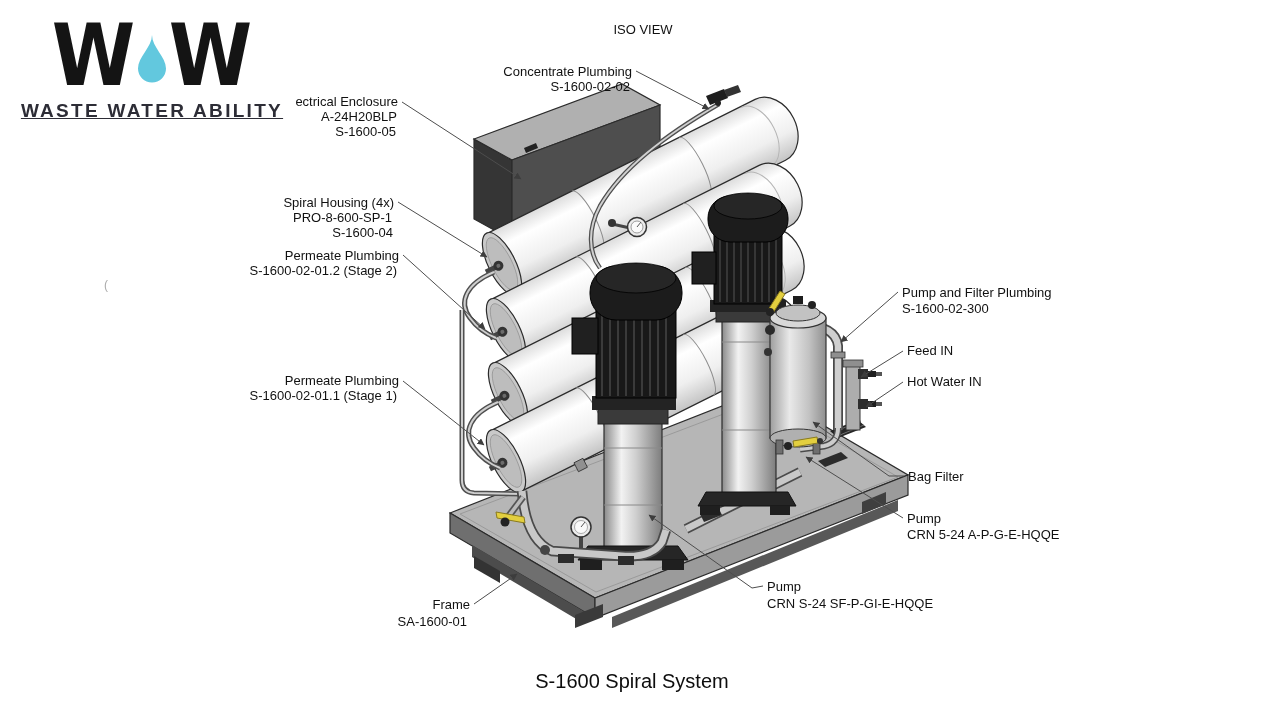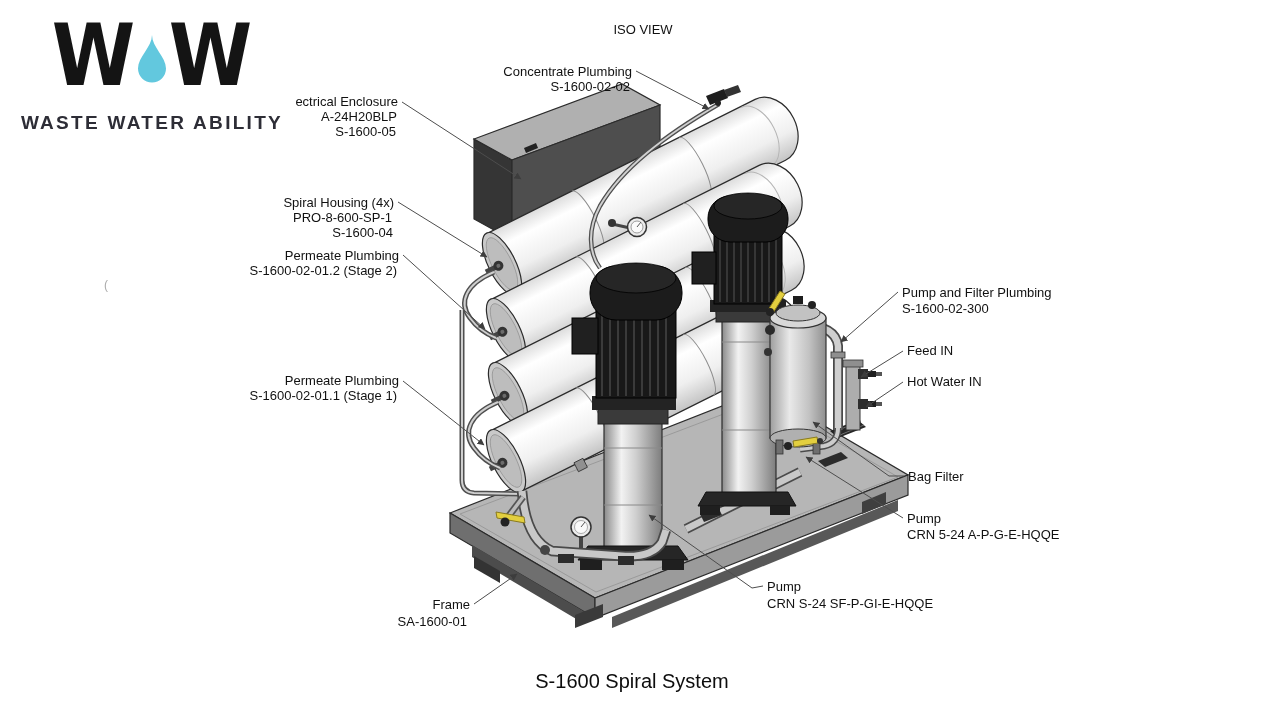--- a/index.html
+++ b/index.html
@@ -3,22 +3,22 @@
 <meta charset="utf-8">
 <style>
   html,body{margin:0;padding:0;background:#ffffff;}
   .page{position:relative;width:1280px;height:720px;background:#ffffff;overflow:hidden;
         font-family:"Liberation Sans",sans-serif;}
   .logo{position:absolute;left:6px;top:12px;width:292px;}
   .logo-marks{display:flex;align-items:flex-start;justify-content:center;height:86px;}
   .logo-w{display:inline-block;font-family:"DejaVu Sans",sans-serif;font-weight:bold;
           font-size:86px;line-height:86px;color:#141414;transform:scaleX(.88);}
   .logo-drop{margin:22px -5px 0 -5px;}
-  .logo-tagline{margin-top:14px;text-align:center;font-weight:600;font-size:19px;
-                letter-spacing:2.3px;color:#2d2d36;white-space:nowrap;}
+  .logo-tagline{margin-top:2px;text-align:center;font-weight:600;font-size:19px;
+                letter-spacing:2.3px;color:#2d2d36;white-space:nowrap;text-decoration:underline;}
   svg text{font-family:"Liberation Sans",sans-serif;}
   .lbl{font-size:13px;fill:#111111;}
   .view-lbl{font-size:13px;fill:#111111;}
   .title-lbl{font-size:20px;fill:#0d0d0d;}
   .artifact{font-size:12px;fill:#aaaaaa;}
   .leader{stroke:#4d4d4d;stroke-width:1;fill:none;}
   .outl{stroke:#2b2b2b;stroke-width:1.2;}
 </style>
 </head>
 <body>

